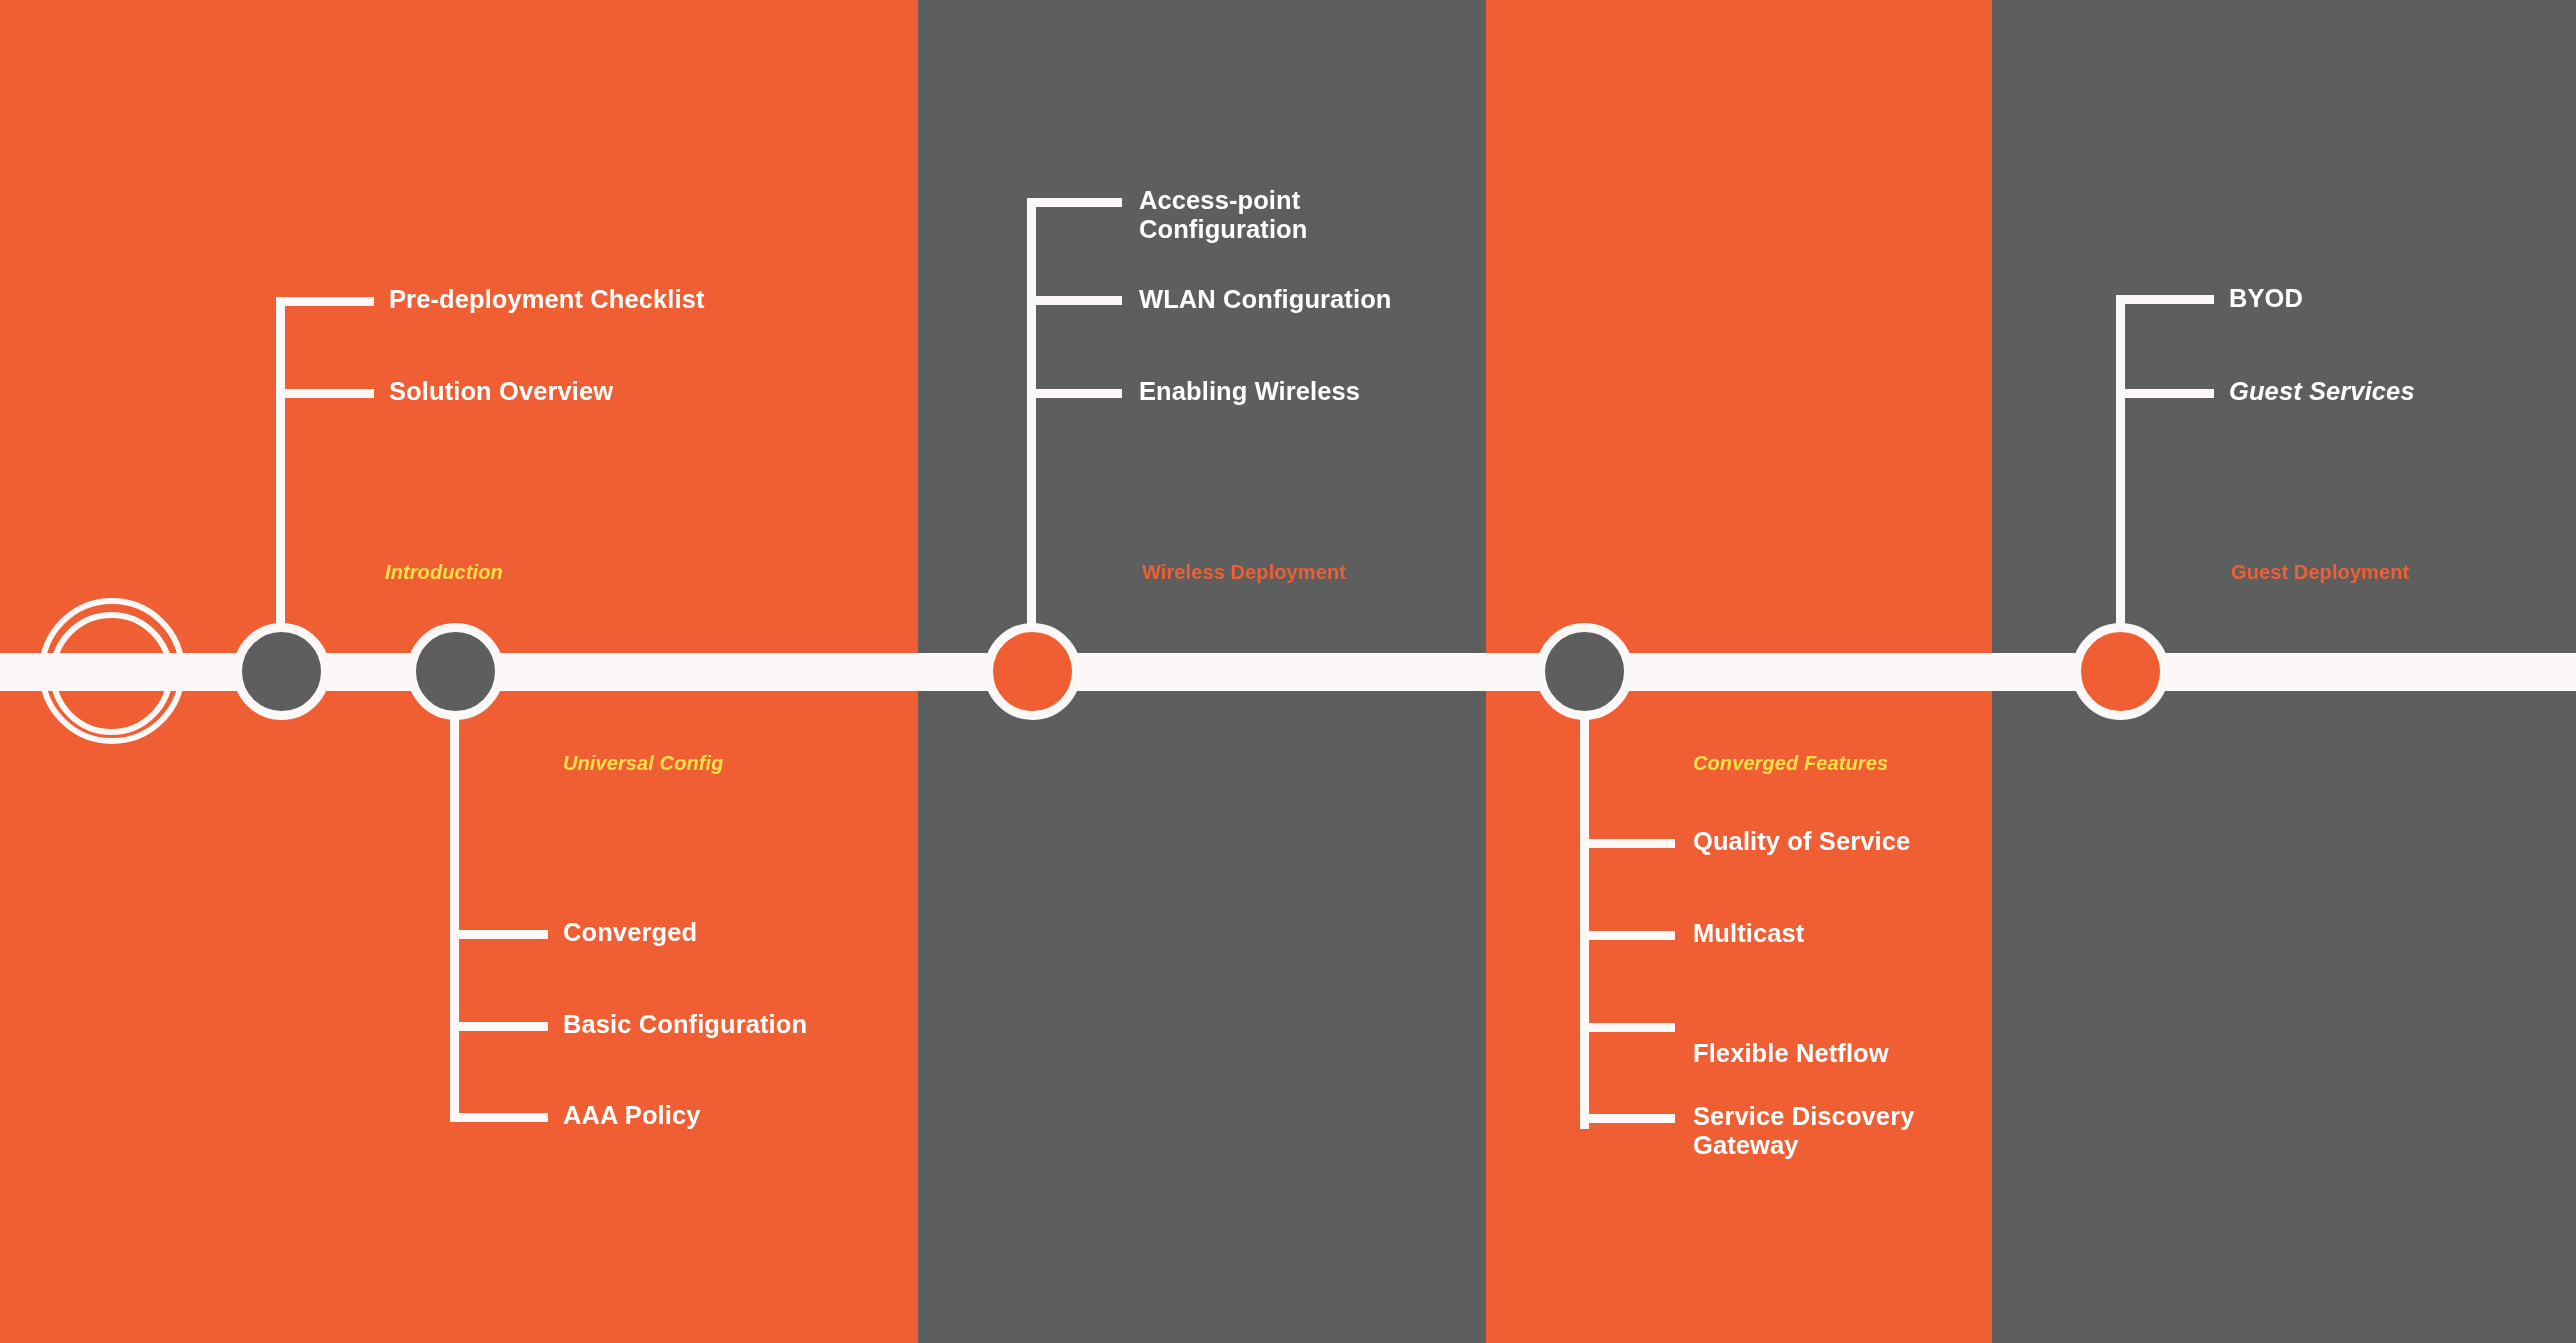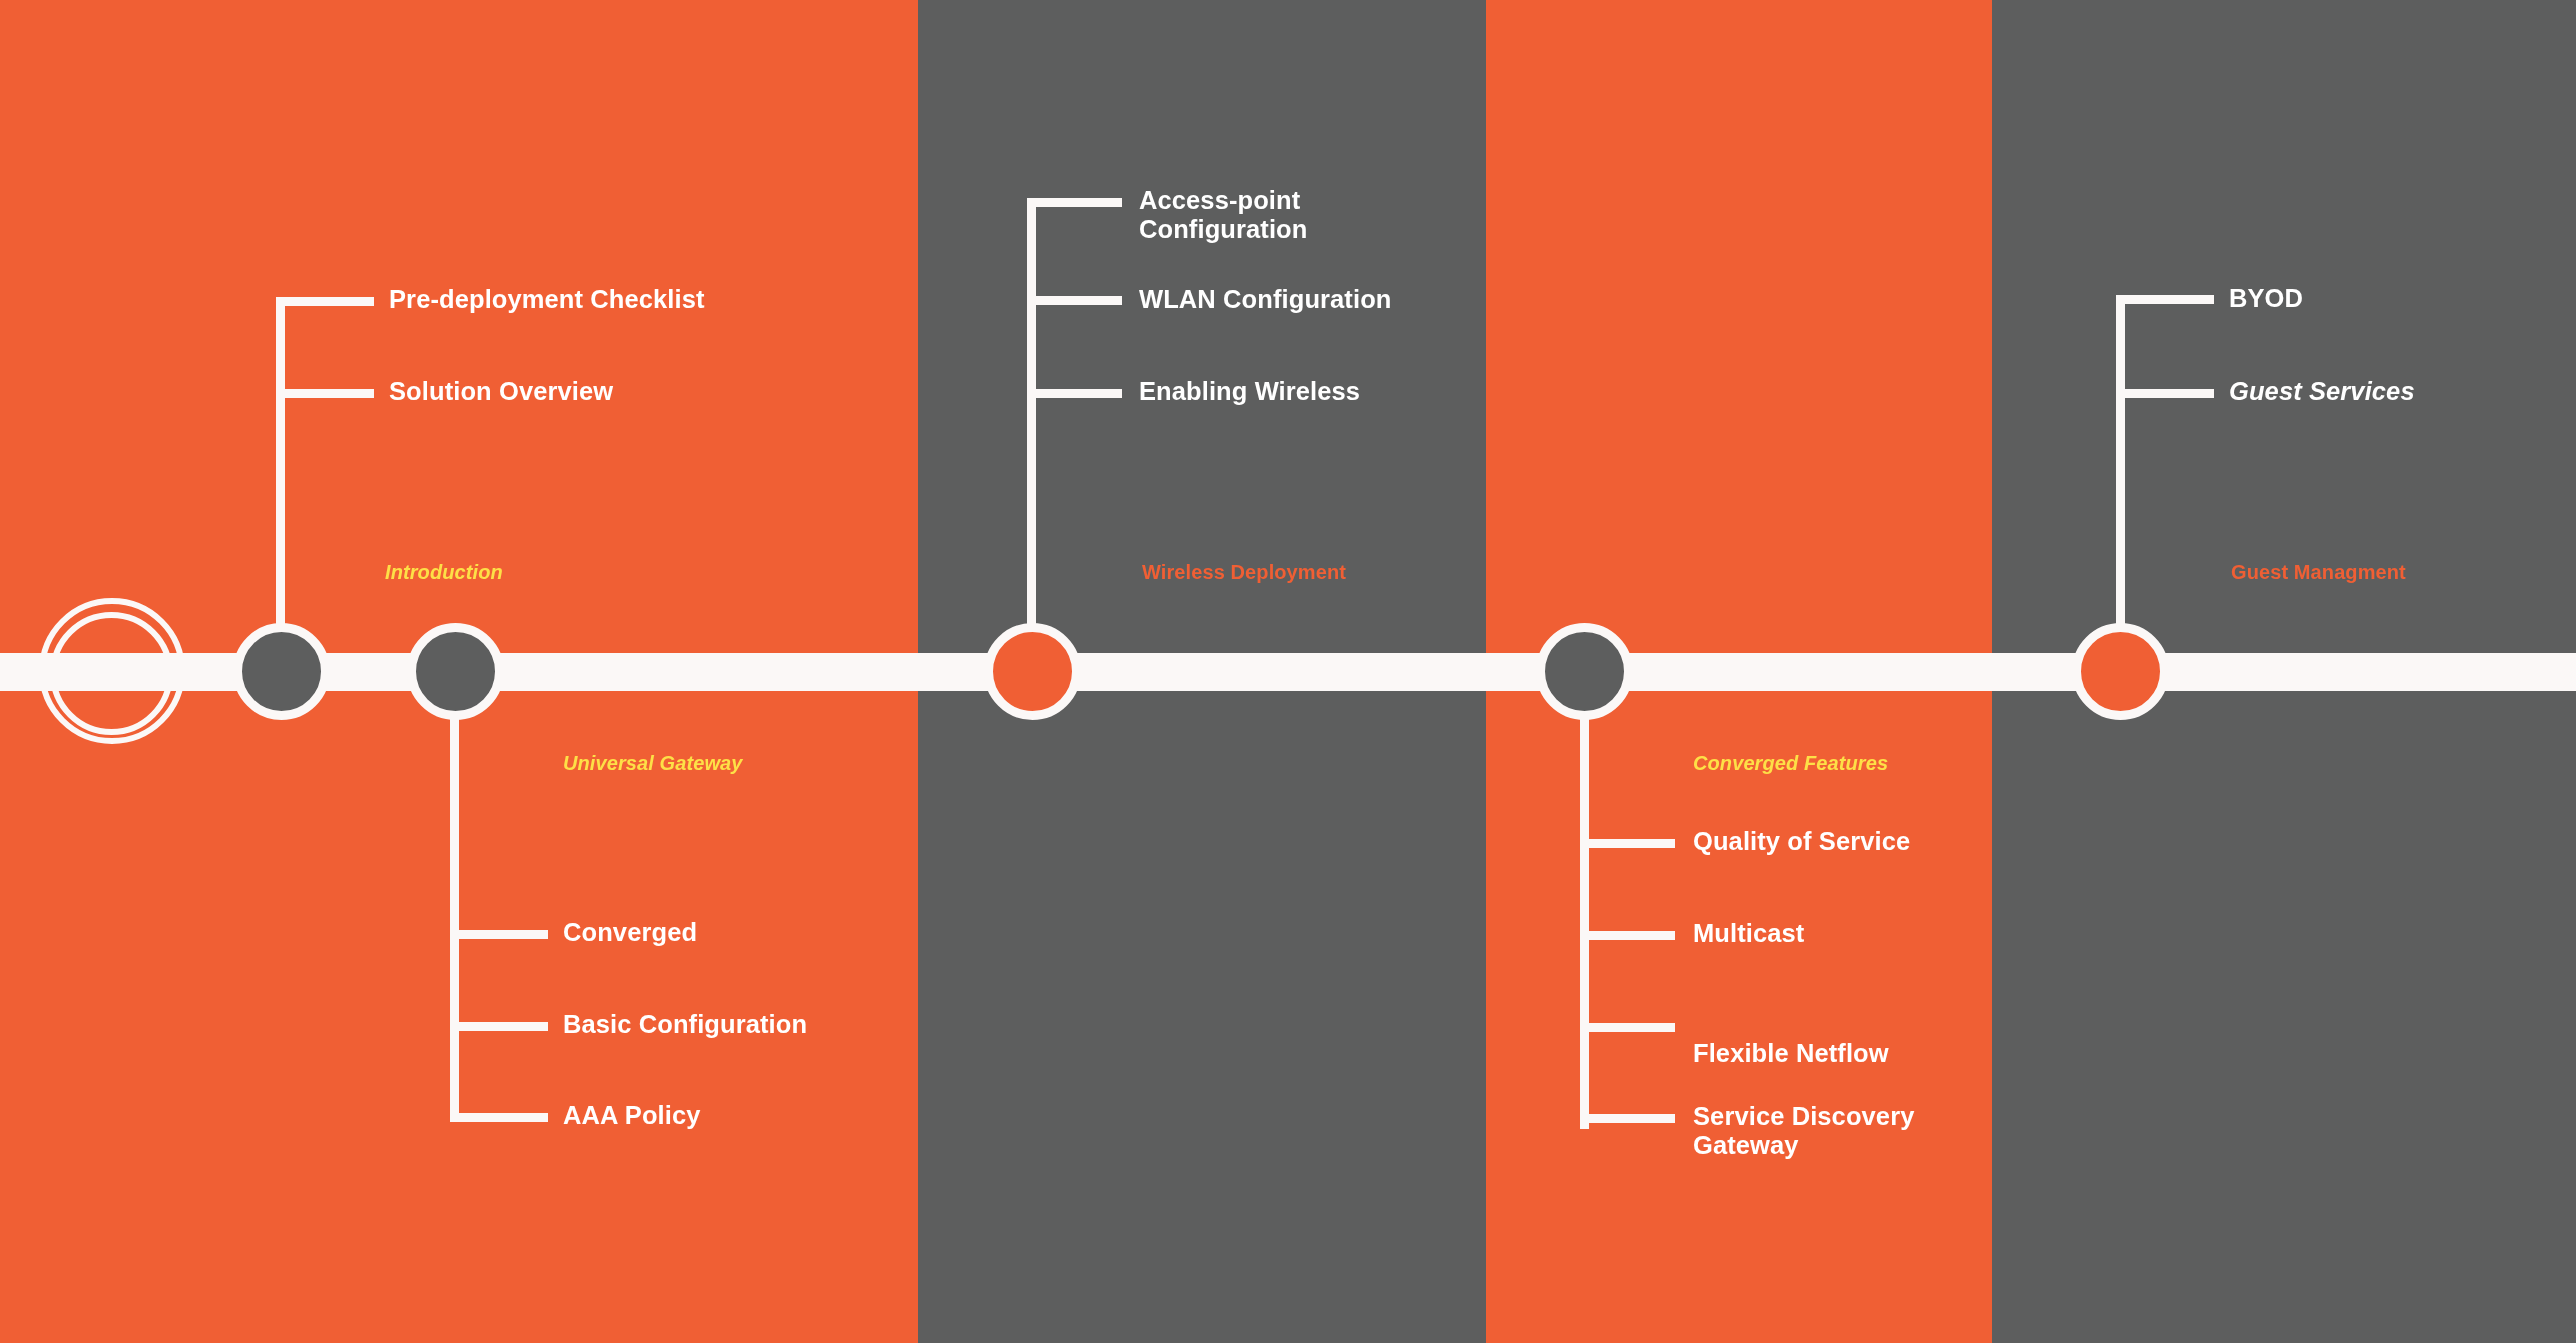--- a/index.html
+++ b/index.html
@@ -116,21 +116,21 @@
 
   <div class="stem" style="left:450px; top:673px; height:449px;"></div>
   <div class="stub" style="left:450px; top:930px; width:98px;"></div>
   <div class="stub" style="left:450px; top:1022px; width:98px;"></div>
   <div class="stub" style="left:450px; top:1113px; width:98px;"></div>
 
   <div class="sub-label" style="left:563px; top:918px;">Converged</div>
   <div class="sub-label" style="left:563px; top:1010px;">Basic Configuration</div>
   <div class="sub-label" style="left:563px; top:1101px;">AAA Policy</div>
 
-  <div class="group-label on-orange" style="left:563px; top:752px;">Universal Gateway</div>
+  <div class="group-label on-orange" style="left:563px; top:752px;">Universal Config</div>
 
   <div class="stem" style="left:1027px; top:198px; height:474px;"></div>
   <div class="stub" style="left:1027px; top:198px; width:95px;"></div>
   <div class="stub" style="left:1027px; top:296px; width:95px;"></div>
   <div class="stub" style="left:1027px; top:389px; width:95px;"></div>
 
   <div class="sub-label" style="left:1139px; top:186px;">Access-point
 Configuration</div>
   <div class="sub-label" style="left:1139px; top:285px;">WLAN Configuration</div>
   <div class="sub-label" style="left:1139px; top:377px;">Enabling Wireless</div>
@@ -151,21 +151,21 @@
 
   <div class="group-label on-orange" style="left:1693px; top:752px;">Converged Features</div>
 
   <div class="stem" style="left:2116px; top:295px; height:377px;"></div>
   <div class="stub" style="left:2116px; top:295px; width:98px;"></div>
   <div class="stub" style="left:2116px; top:389px; width:98px;"></div>
 
   <div class="sub-label" style="left:2229px; top:284px;">BYOD</div>
   <div class="sub-label" style="left:2229px; top:377px;font-style:italic;">Guest Services</div>
 
-  <div class="group-label on-gray" style="left:2231px; top:561px;">Guest Managment</div>
+  <div class="group-label on-gray" style="left:2231px; top:561px;">Guest Deployment</div>
 
   <div class="node-start-outer" style="left:39px; top:598px; width:146px; height:146px;"></div>
   <div class="node-start-inner" style="left:50px; top:612px; width:123px; height:123px;"></div>
 
   <div class="node node-filled node-gray" style="left:233px; top:623px; width:97px; height:97px;"></div>
 
   <div class="node node-filled node-gray" style="left:407px; top:623px; width:97px; height:97px;"></div>
 
   <div class="node node-filled node-orange" style="left:984px; top:623px; width:97px; height:97px;"></div>
 

